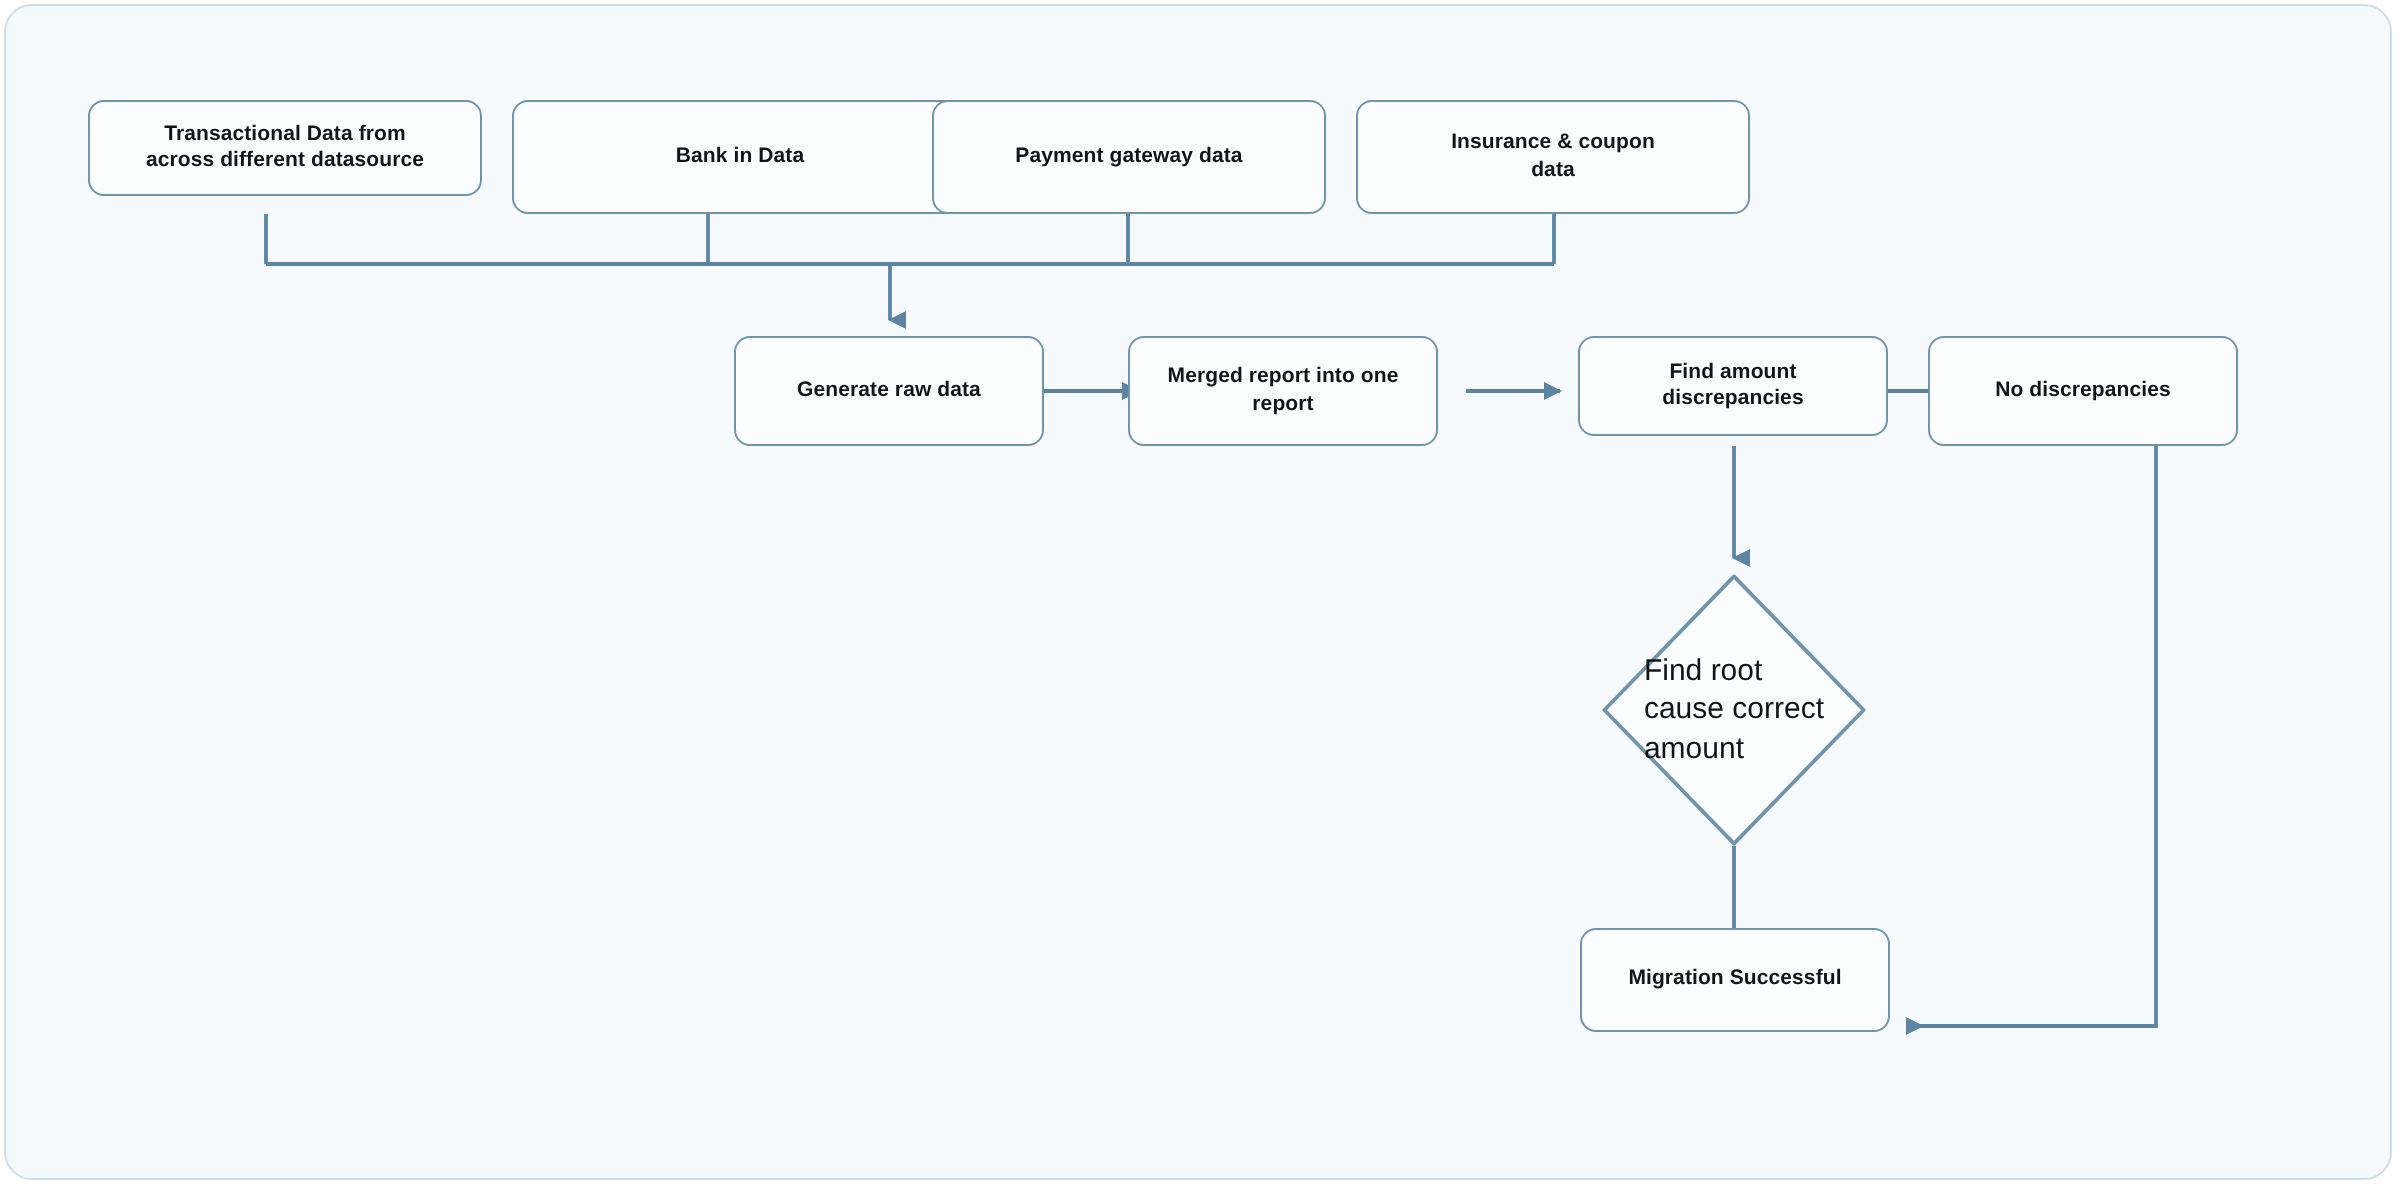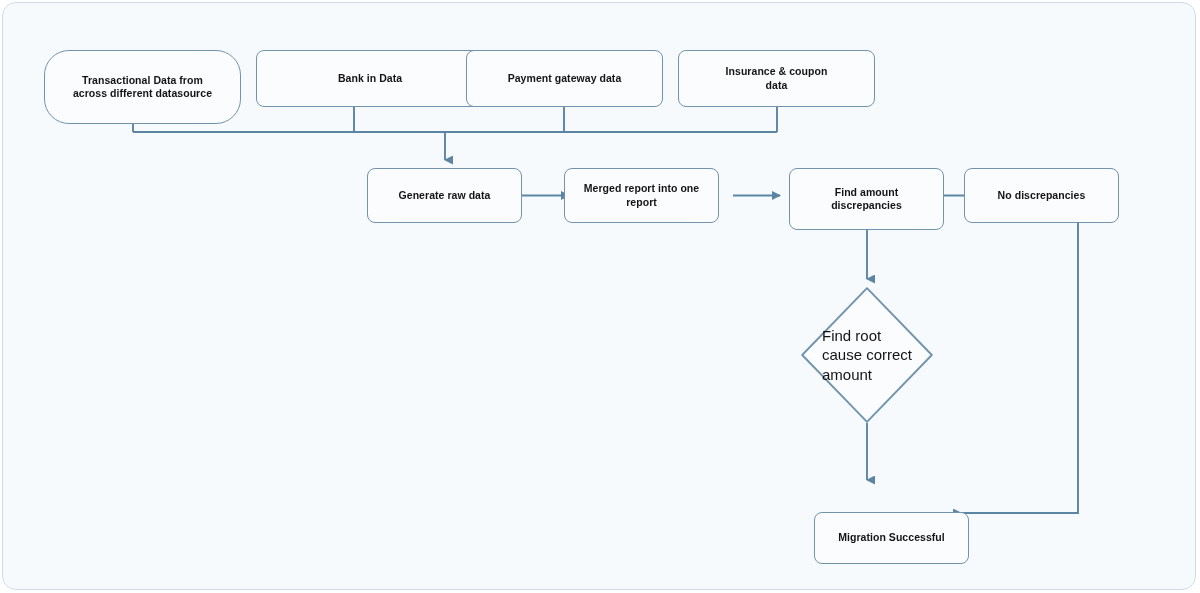--- a/index.html
+++ b/index.html
@@ -127,21 +127,21 @@
       <path d="M944,195.5 L991,195.5" marker-end="url(#arrow-right)"></path>
 
       <path d="M867,223 L867,279" marker-end="url(#arrow-down)"></path>
 
       <path d="M867,423 L867,480" marker-end="url(#arrow-down)"></path>
 
       <path d="M1078,223 L1078,513 L954,513" marker-end="url(#arrow-left)"></path>
     </g>
   </svg>
 
-  <div class="node" style="left:44px; top:50px; width:197px; height:74px;border-radius:25px;">
+  <div class="node" style="left:44px; top:50px; width:197px; height:48px;">
     <span class="label">Transactional Data from
 across different datasource</span>
   </div>
 
   <div class="node" style="left:256px; top:50px; width:228px; height:57px;">
     <span class="label">Bank in Data</span>
   </div>
 
   <div class="node" style="left:678px; top:50px; width:197px; height:57px;">
     <span class="label">Insurance &amp; coupon
@@ -154,35 +154,35 @@
 
   <div class="node" style="left:367px; top:168px; width:155px; height:55px;">
     <span class="label">Generate raw data</span>
   </div>
 
   <div class="node" style="left:564px; top:168px; width:155px; height:55px;">
     <span class="label">Merged report into one
 report</span>
   </div>
 
-  <div class="node" style="left:789px; top:168px; width:155px; height:62px;">
+  <div class="node" style="left:789px; top:168px; width:155px; height:50px;">
     <span class="label">Find amount
 discrepancies</span>
   </div>
 
   <div class="node" style="left:964px; top:168px; width:155px; height:55px;">
     <span class="label">No discrepancies</span>
   </div>
 
   <div class="diamond-wrap" style="left:801px; top:287px; width:132px; height:136px;">
     <svg class="diamond-shape" viewBox="0 0 132 136" preserveAspectRatio="none">
       <polygon points="66,1.2 130.8,68 66,134.8 1.2,68" fill="#fafcfe" stroke="#7194ad" stroke-width="1.9" stroke-linejoin="round"></polygon>
     </svg>
     <div class="diamond-text">Find root
 cause correct
 amount</div>
   </div>
 
-  <div class="node" style="left:790px; top:512px; width:155px; height:52px;margin-left:24px;">
+  <div class="node" style="left:790px; top:464px; width:155px; height:52px;">
     <span class="label">Migration Successful</span>
   </div>
 
 </div>
 
 </body></html>

